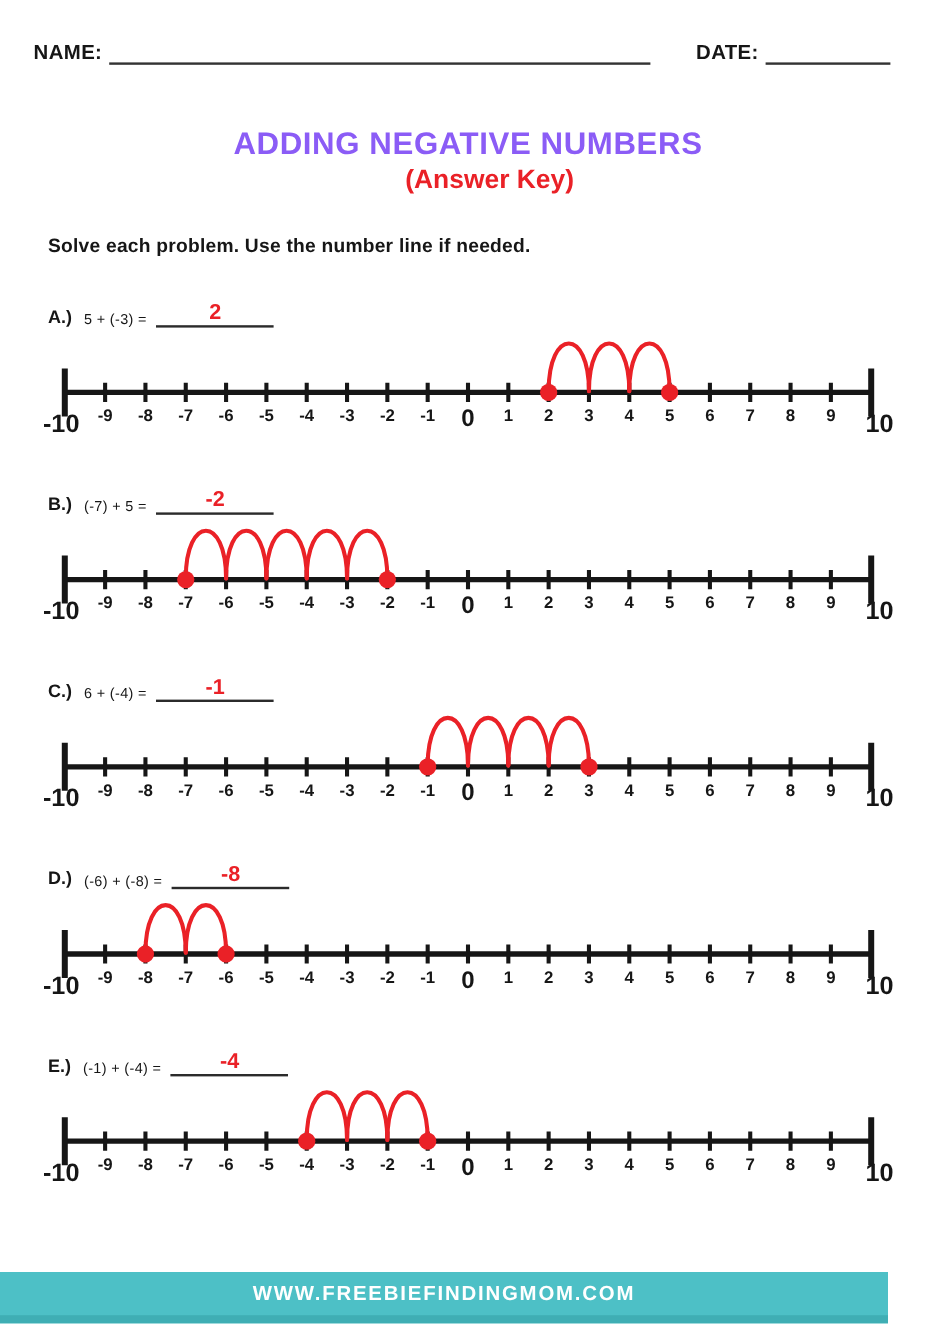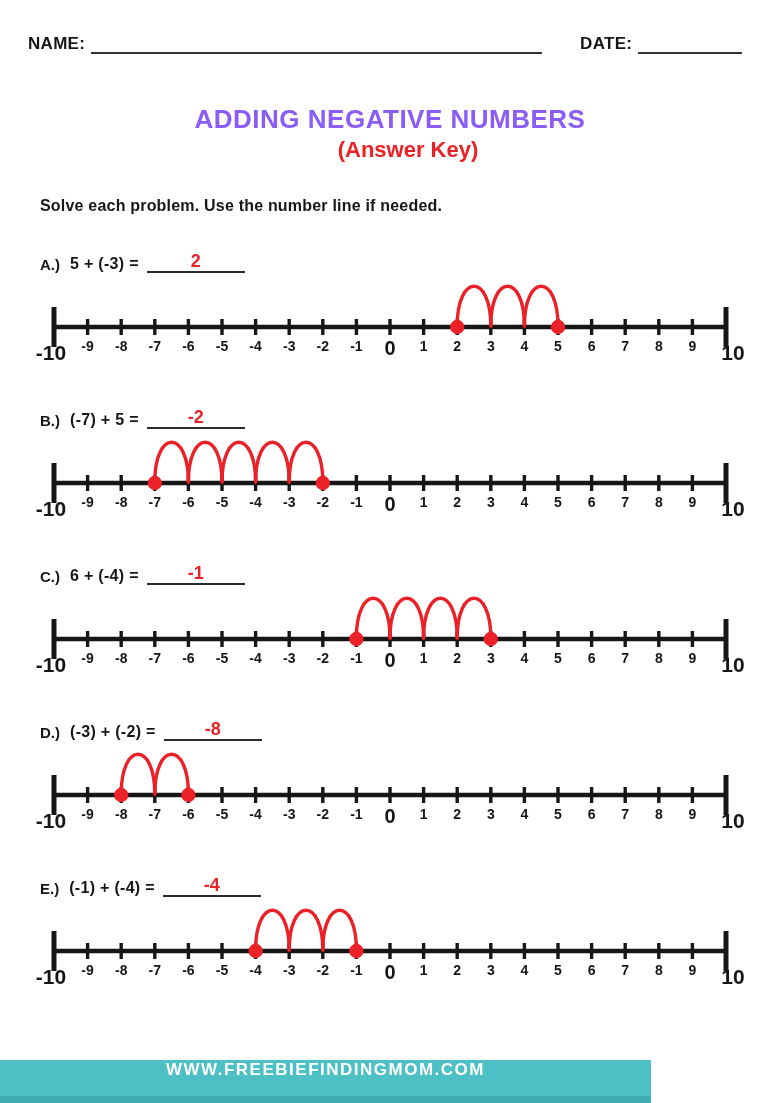--- a/index.html
+++ b/index.html
@@ -40,45 +40,45 @@
   
   .problems { margin-top:26px; }
   .problem { margin-bottom:28px; }
   .eq-row {
     display:flex;
     align-items:flex-end;
     padding-left:40px;
     height:32px;
   }
   .p-label { font-weight:800; font-size:15px; margin-right:10px; }
-  .p-expr  { font-weight:700; font-size:16px; letter-spacing:0.3px; }
+  .p-expr  { font-weight:400; font-size:12px; letter-spacing:0.3px; }
   .blank {
     display:inline-block;
     width:98px;
     margin-left:8px;
     border-bottom:2.5px solid #2b2b2b;
     text-align:center;
   }
   .answer {
     font-weight:800;
     font-size:18px;
     line-height:1;
     display:inline-block;
     padding-bottom:1px;
   }
   .numberline { display:block; margin-top:2px; }
 
   
   .footer {
     position:absolute;
     left:0; bottom:0;
-    width:651px;
+    width:740px;
     height:43px;
     display:flex;
-    align-items:flex-start;
+    align-items:center;
     justify-content:center;
   }
   .footer-text {
     color:#ffffff;
     font-size:17px;
     font-weight:700;
     letter-spacing:1.5px;
   }
 </style>
 </head>
@@ -279,21 +279,21 @@
         <path d="M 423.6 51 C 423.6 -2, 457.20000000000005 -2, 457.20000000000005 51" fill="none" stroke="#EA2127" stroke-width="3.4" stroke-linecap="round"></path>
         <path d="M 457.20000000000005 51 C 457.20000000000005 -2, 490.8 -2, 490.8 51" fill="none" stroke="#EA2127" stroke-width="3.4" stroke-linecap="round"></path>
         <circle cx="356.40000000000003" cy="52" r="7.2" fill="#EA2127"></circle>
         <circle cx="490.8" cy="52" r="7.2" fill="#EA2127"></circle>
       </svg>
   </section>
 
   <section class="problem">
     <div class="eq-row">
       <span class="p-label">D.)</span>
-      <span class="p-expr">(-3) + (-2) =</span>
+      <span class="p-expr">(-6) + (-8) =</span>
       <span class="blank">
         <span class="answer" style="color: rgb(234, 33, 39);">-8</span>
       </span>
     </div>
     <svg class="numberline" width="780" height="94" viewBox="0 0 780 94" xmlns="http://www.w3.org/2000/svg">
         <line x1="54" y1="52" x2="726" y2="52" stroke="#161616" stroke-width="4.4"></line>
         <line x1="54" y1="32" x2="54" y2="72" stroke="#161616" stroke-width="5"></line>
         <text x="51" y="85" text-anchor="middle" fill="#161616" font-family="&quot;Liberation Sans&quot;, sans-serif" font-weight="800" font-size="21">-10</text>
         <line x1="87.6" y1="44" x2="87.6" y2="60" stroke="#161616" stroke-width="3.4"></line>
         <text x="87.6" y="76" text-anchor="middle" fill="#161616" font-family="&quot;Liberation Sans&quot;, sans-serif" font-weight="800" font-size="14">-9</text>

